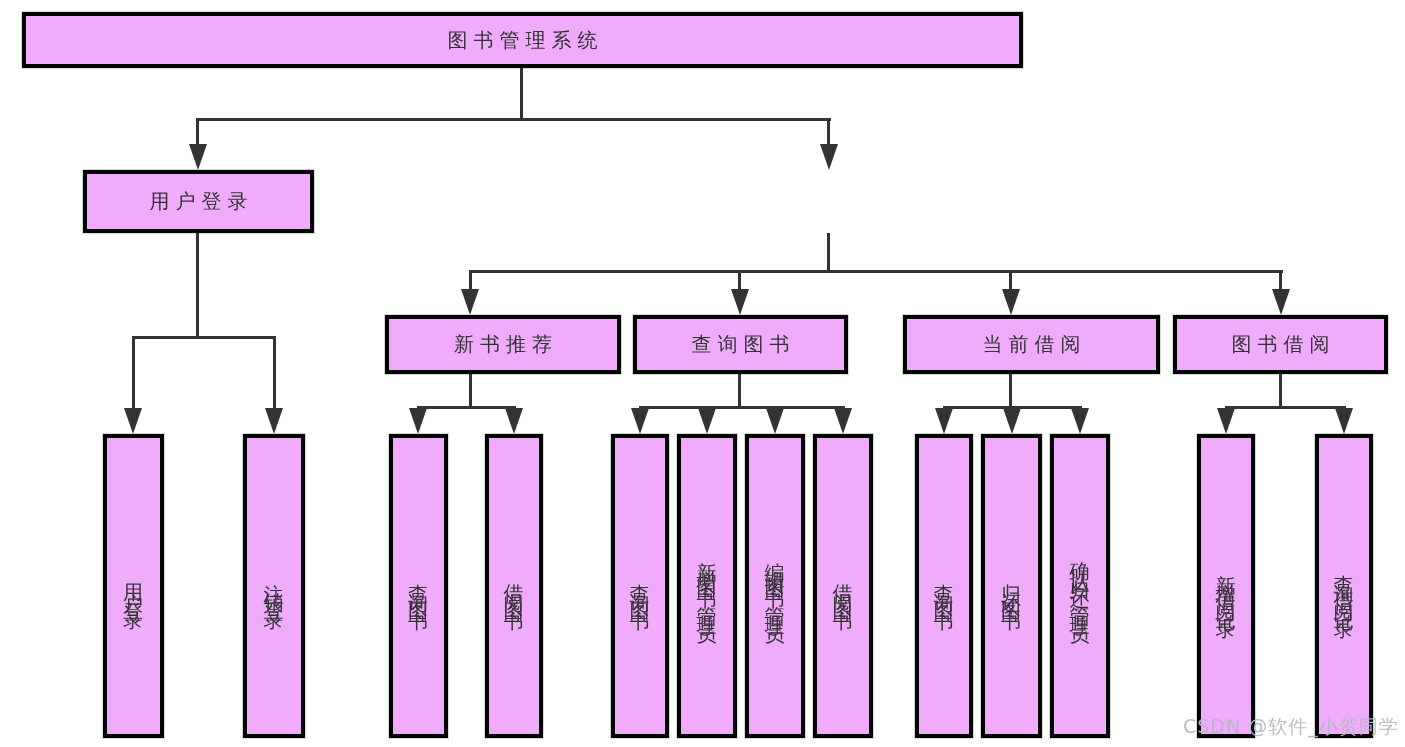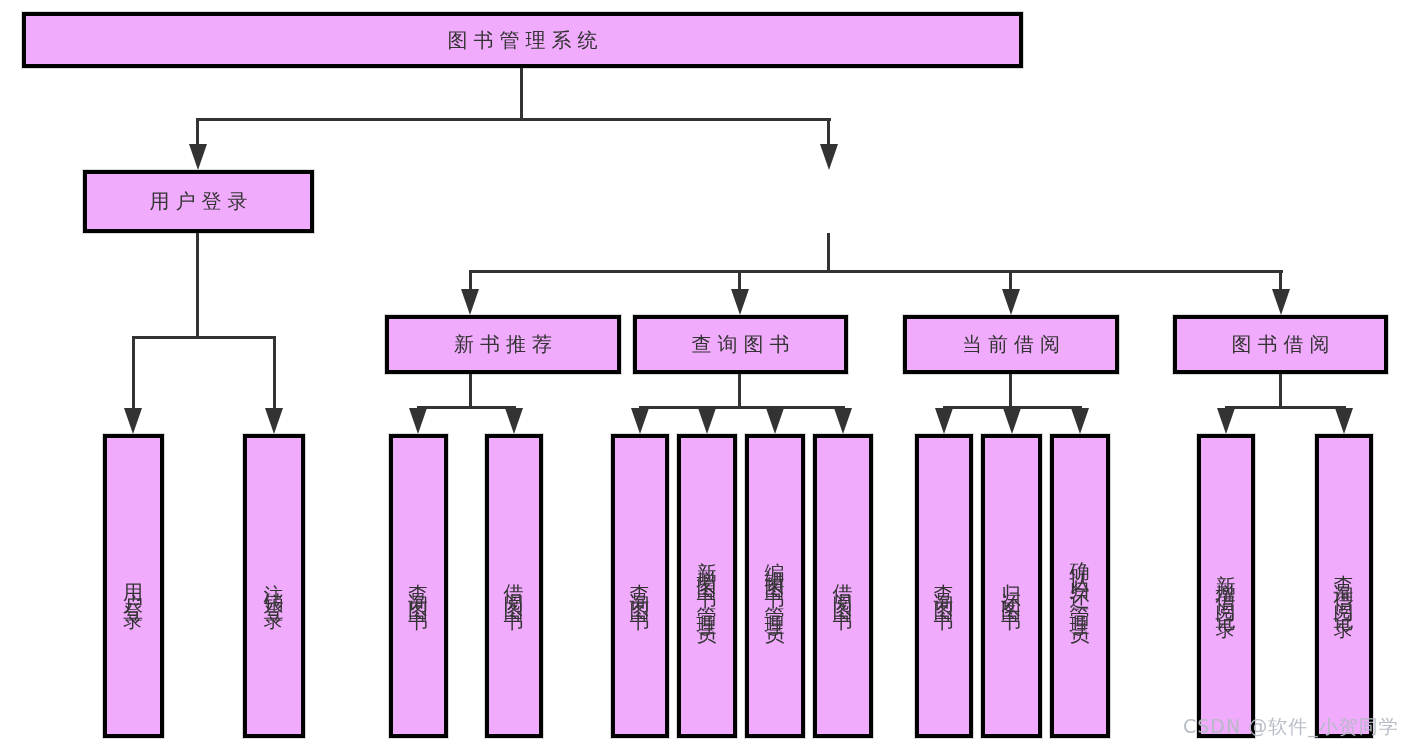--- a/index.html
+++ b/index.html
@@ -93,21 +93,21 @@
   <div class="arrow" style="left:461px; top:289px;"></div>
   <div class="line" style="left:738px; top:270px; width:3px; height:22px;"></div>
   <div class="arrow" style="left:731px; top:289px;"></div>
   <div class="line" style="left:1009px; top:270px; width:3px; height:22px;"></div>
   <div class="arrow" style="left:1002px; top:289px;"></div>
   <div class="line" style="left:1279px; top:270px; width:3px; height:22px;"></div>
   <div class="arrow" style="left:1272px; top:289px;"></div>
 
   <div class="box h-label" style="left:361px; top:315px; width:236px; height:59px;margin-left:24px;">新书推荐</div>
   <div class="box h-label" style="left:633px; top:315px; width:215px; height:59px;">查询图书</div>
-  <div class="box h-label" style="left:903px; top:315px; width:216px; height:59px;">当前借阅</div>
+  <div class="box h-label" style="left:903px; top:315px; width:257px; height:59px;">当前借阅</div>
   <div class="box h-label" style="left:1173px; top:315px; width:215px; height:59px;">图书借阅</div>
 
   <div class="line" style="left:469px; top:374px; width:3px; height:34px;"></div>
   <div class="line" style="left:417px; top:406px; width:99px; height:3px;"></div>
   <div class="arrow" style="left:409px; top:408px;"></div>
   <div class="arrow" style="left:505px; top:408px;"></div>
 
   <div class="line" style="left:738px; top:374px; width:3px; height:34px;"></div>
   <div class="line" style="left:639px; top:406px; width:206px; height:3px;"></div>
   <div class="arrow" style="left:631px; top:408px;"></div>

